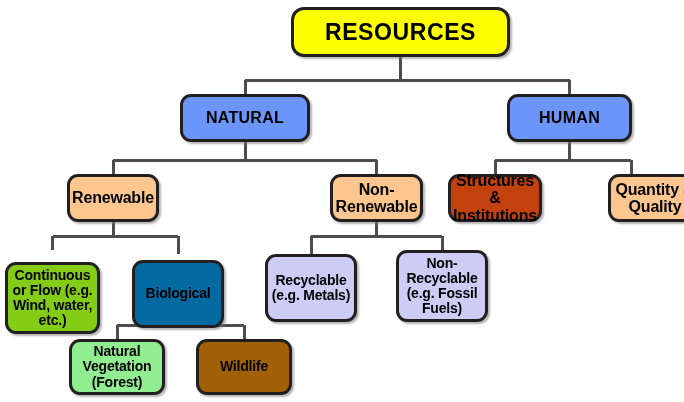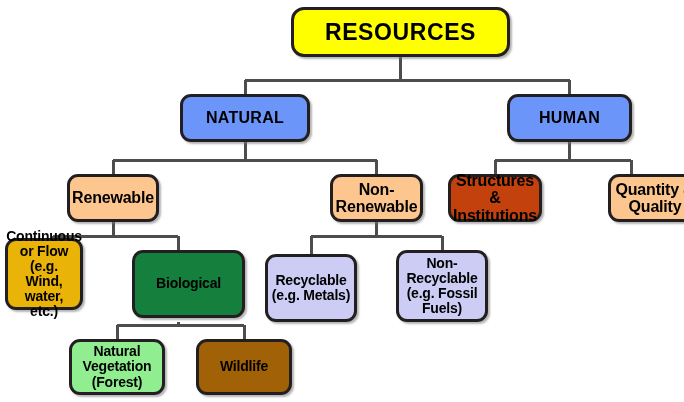--- a/index.html
+++ b/index.html
@@ -96,25 +96,25 @@
       <div class="node lvl-root" style="left: 291px; top: 7px; width: 219px; height: 50px; background: rgb(255, 255, 0);">RESOURCES</div>
       <div class="node lvl-2" style="left: 180px; top: 94px; width: 130px; height: 48px; background: rgb(107, 149, 248);">NATURAL</div>
       <div class="node lvl-2" style="left: 507px; top: 94px; width: 125px; height: 48px; background: rgb(107, 149, 248);">HUMAN</div>
       <div class="node lvl-3" style="left: 67px; top: 174px; width: 92px; height: 48px; background: rgb(252, 198, 142);">Renewable</div>
       <div class="node lvl-3" style="left: 330px; top: 174px; width: 93px; height: 48px; background: rgb(252, 198, 142);">Non-
 Renewable</div>
       <div class="node lvl-3" style="left: 448px; top: 174px; width: 94px; height: 48px; background: #c2410c;">Structures &amp;
 Institutions</div>
       <div class="node lvl-3" style="left: 584px; top: 174px; width: 94px; height: 48px; background: rgb(252, 198, 142); margin-left: 24px;">Quantity &amp;
 Quality</div>
-      <div class="node lvl-4" style="left: 5px; top: 238px; width: 78px; height: 72px; background: #eab308;">Continuous
+      <div class="node lvl-4" style="left: 5px; top: 262px; width: 95px; height: 72px; background: #84cc16;">Continuous
 or Flow (e.g.
 Wind, water,
 etc.)</div>
-      <div class="node lvl-4" style="left: 132px; top: 250px; width: 113px; height: 68px; background: #15803d;">Biological</div>
+      <div class="node lvl-4" style="left: 132px; top: 260px; width: 92px; height: 68px; background: #0369a1;">Biological</div>
       <div class="node lvl-4" style="left: 265px; top: 254px; width: 92px; height: 68px; background: rgb(204, 204, 245);">Recyclable
 (e.g. Metals)</div>
       <div class="node lvl-4" style="left: 396px; top: 250px; width: 92px; height: 72px; background: rgb(204, 204, 245);">Non-
 Recyclable
 (e.g. Fossil
 Fuels)</div>
       <div class="node lvl-5" style="left: 69px; top: 339px; width: 96px; height: 56px; background: rgb(144, 238, 144);">Natural
 Vegetation
 (Forest)</div>
       <div class="node lvl-5" style="left: 196px; top: 339px; width: 96px; height: 56px; background: #a16207;">Wildlife</div>

